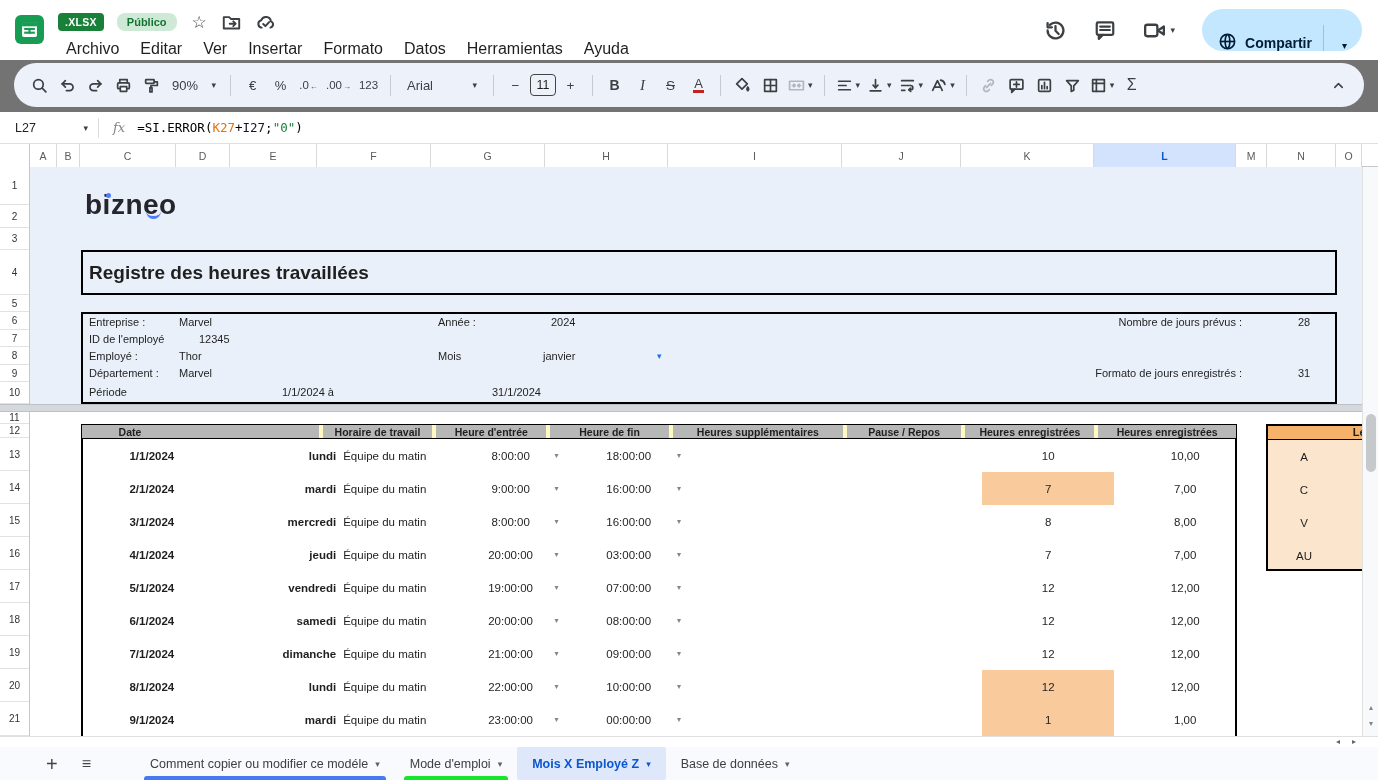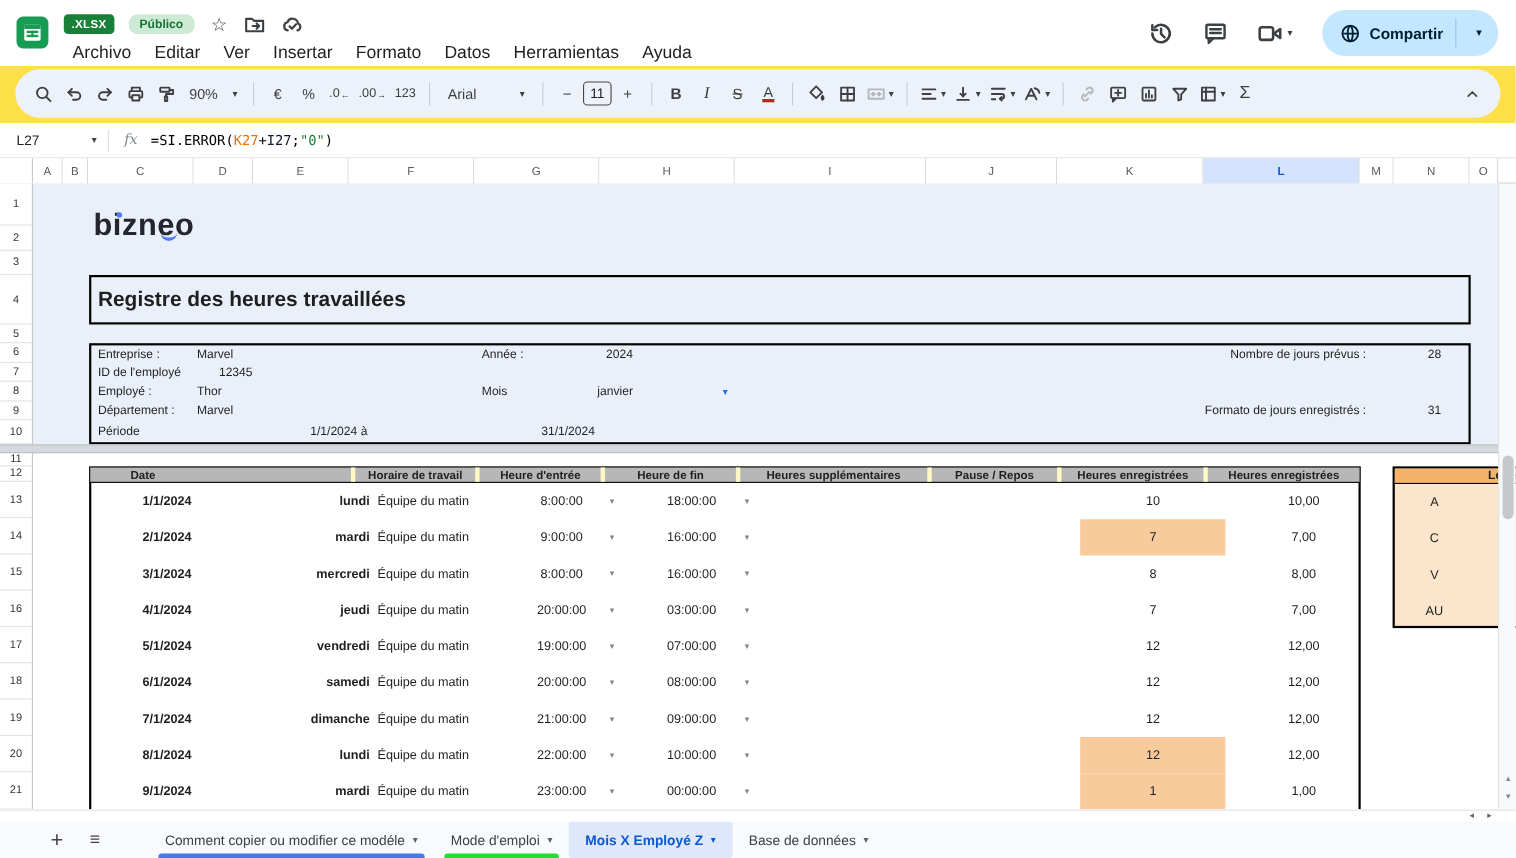--- a/index.html
+++ b/index.html
@@ -14,29 +14,29 @@
     display:flex;align-items:center;justify-content:center;}
   .title-row{position:absolute;left:58px;top:10px;display:flex;align-items:center;gap:13px;height:24px;}
   .doc-title{font-size:16px;color:#1f1f1f;white-space:nowrap;}
   .badge-xlsx{background:var(--xlsx_bg);color:#fff;font-size:10.5px;font-weight:bold;padding:3px 7px;border-radius:4px;letter-spacing:.3px;}
   .badge-pub{background:var(--publico_bg);color:var(--publico_text);font-size:11px;font-weight:bold;padding:3px 10px;border-radius:8px;}
   .title-icons{display:flex;align-items:center;gap:15px;margin-left:2px;color:#444;}
   .star{font-size:17px;line-height:1;color:#444;}
   .menu-row{position:absolute;left:57px;top:38px;display:flex;gap:3px;}
   .menu-item{font-size:16px;color:#1f1f1f;padding:2px 9px;border-radius:9px;cursor:default;}
   .top-right{position:absolute;right:16px;top:9px;display:flex;align-items:center;gap:27px;}
-  .share-pill{display:flex;align-items:center;background:var(--share_bg);border-radius:24px;height:42px;padding:0 5px 0 16px;gap:8px;}
+  .share-pill{display:flex;align-items:flex-end;background:var(--share_bg);border-radius:24px;height:42px;padding:0 5px 0 16px;gap:8px;}
   .share-label{font-size:14px;font-weight:bold;color:#001d35;}
   .share-div{width:1px;height:26px;background:#94c4e4;margin-left:3px;}
   .share-caret{font-size:10px;color:#001d35;padding:0 10px;}
   .cam-wrap{display:flex;align-items:center;gap:5px;}
   .small-caret{font-size:9px;color:#3c4043;}
 
   
-  #toolbar-row{height:52px;background:#fde047;padding:3px 14px 5px 14px;}
+  #toolbar-row{height:52px;background:#737373;padding:3px 14px 5px 14px;}
   .tpill{height:44px;background:var(--toolbar_bg);border-radius:22px;display:flex;align-items:center;padding:0 12px;gap:1px;}
   .tbtn{min-width:27px;height:28px;display:flex;align-items:center;justify-content:center;border-radius:4px;
     color:#3c4043;font-size:13.5px;gap:3px;padding:0 3px;}
   .tbtn.txt{font-size:13px;}
   .tdiv{width:1px;height:21px;background:#c7cbd1;margin:0 7px;flex:none;}
   .zoom-btn{width:56px;justify-content:space-between;padding:0 6px;}
   .font-btn{width:86px;justify-content:space-between;padding:0 8px;font-size:13px;}
   .size-box{width:26px;height:22px;border:1px solid #444;border-radius:4px;display:flex;align-items:center;justify-content:center;font-size:12.5px;}
   .bold-b{font-weight:bold;font-size:14px;}
   .ital-i{font-style:italic;font-family:"Liberation Serif",serif;font-size:15px;}

